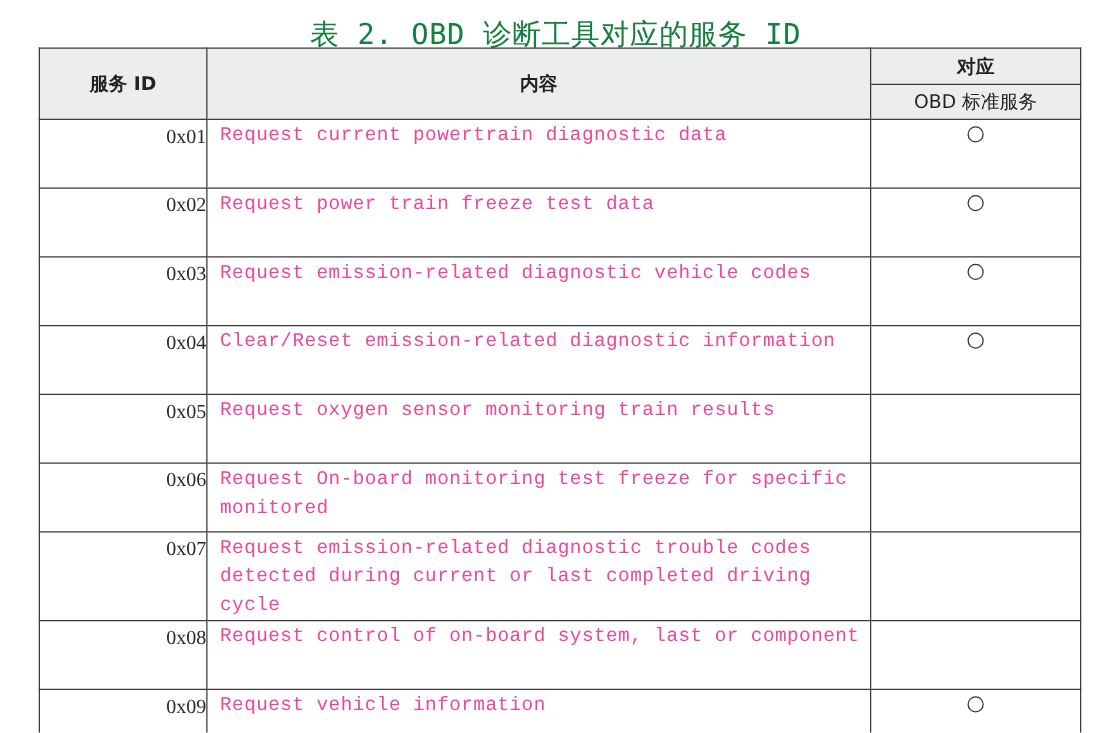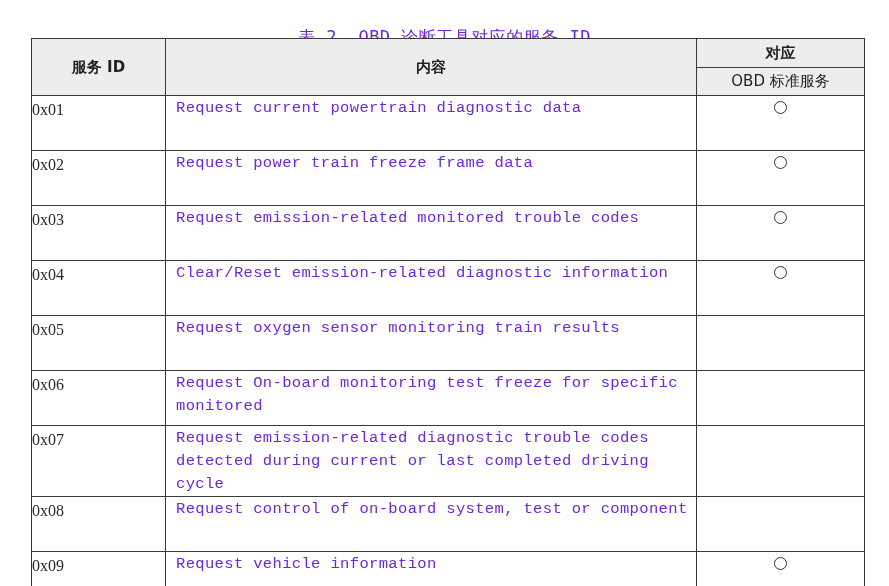--- a/index.html
+++ b/index.html
@@ -15,24 +15,23 @@
       font-family: "DejaVu Serif", "Liberation Serif", serif;
       color: #2a2a2a;
     }
     .caption {
       position: absolute;
       left: 0;
       top: 12px;
       width: 889px;
       text-align: center;
       font-family: "DejaVu Sans Mono", "Liberation Mono", monospace;
-      font-size: 17px;
-      color: #6d28d9;
+      font-size: 23px;
+      color: #15803d;
       letter-spacing: 0.5px;
-      margin-top: 14px;
     }
     table.spec {
       position: absolute;
       left: 31px;
       top: 38px;
       width: 833px;
       border-collapse: collapse;
       table-layout: fixed;
     }
     table.spec td, table.spec th {
@@ -53,29 +52,29 @@
     thead tr.h1 th { height: 28px; }
     thead tr.h2 th { height: 27px; font-weight: normal; }
     tbody td {
       height: 51px;
       vertical-align: top;
       font-family: "Liberation Mono", "DejaVu Sans Mono", monospace;
       font-size: 15.5px;
       line-height: 23px;
     }
     tbody td.id {
-      text-align: left;
+      text-align: right;
       padding-top: 2px;
       font-family: "Liberation Serif", "DejaVu Serif", serif;
       font-size: 16px;
     }
     tbody td.desc {
       padding: 1px 8px 0 10px;
       letter-spacing: 0.35px;
-      color: #6d28d9;
+      color: #ec4899;
     }
     tbody td.mark {
       text-align: center;
       padding-top: 3px;
     }
     .circle {
       display: inline-block;
       width: 11px;
       height: 11px;
       border: 1.2px solid #333;
@@ -105,26 +104,26 @@
     </tr>
   </thead>
   <tbody id="rows">
     <tr>
       <td class="id">0x01</td>
       <td class="desc">Request current powertrain diagnostic data</td>
       <td class="mark"><span class="circle"></span></td>
     </tr>
     <tr>
       <td class="id">0x02</td>
-      <td class="desc">Request power train freeze frame data</td>
+      <td class="desc">Request power train freeze test data</td>
       <td class="mark"><span class="circle"></span></td>
     </tr>
     <tr>
       <td class="id">0x03</td>
-      <td class="desc">Request emission-related monitored trouble codes</td>
+      <td class="desc">Request emission-related diagnostic vehicle codes</td>
       <td class="mark"><span class="circle"></span></td>
     </tr>
     <tr>
       <td class="id">0x04</td>
       <td class="desc">Clear/Reset emission-related diagnostic information</td>
       <td class="mark"><span class="circle"></span></td>
     </tr>
     <tr>
       <td class="id">0x05</td>
       <td class="desc">Request oxygen sensor monitoring train results</td>
@@ -135,21 +134,21 @@
       <td class="desc">Request On-board monitoring test freeze for specific monitored</td>
       <td class="mark"></td>
     </tr>
     <tr>
       <td class="id">0x07</td>
       <td class="desc">Request emission-related diagnostic trouble codes detected during current or last completed driving cycle</td>
       <td class="mark"></td>
     </tr>
     <tr>
       <td class="id">0x08</td>
-      <td class="desc">Request control of on-board system, test or component</td>
+      <td class="desc">Request control of on-board system, last or component</td>
       <td class="mark"></td>
     </tr>
     <tr>
       <td class="id">0x09</td>
       <td class="desc">Request vehicle information</td>
       <td class="mark"><span class="circle"></span></td>
     </tr>
   </tbody>
 </table>
 

